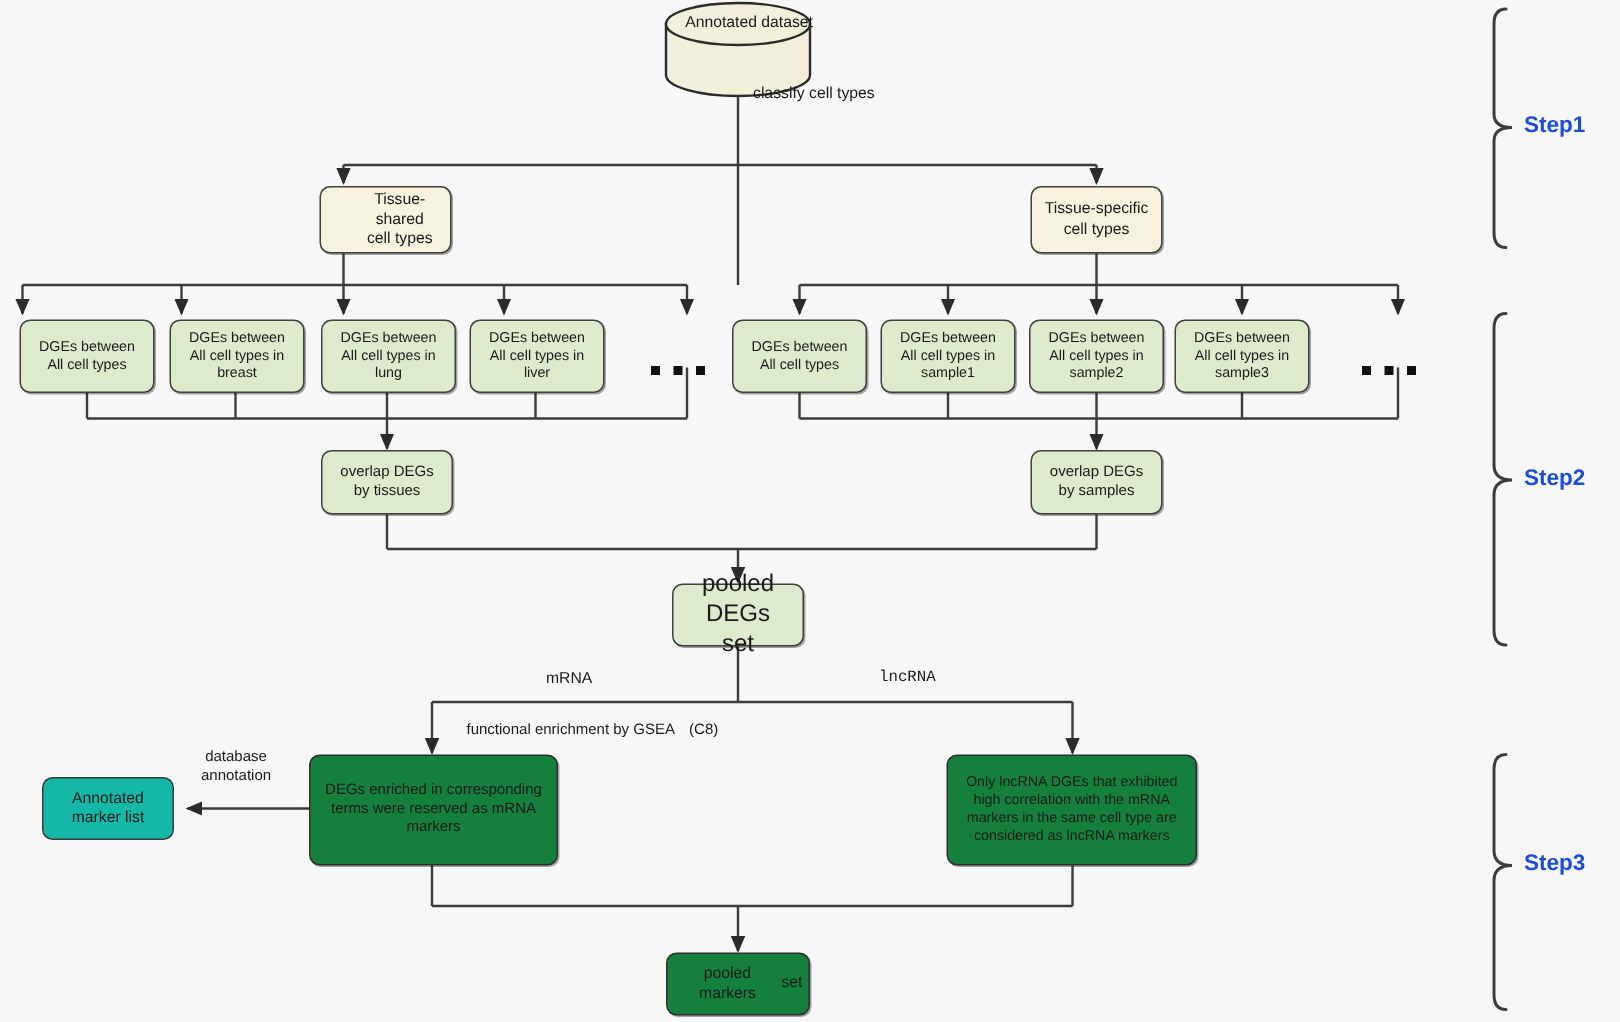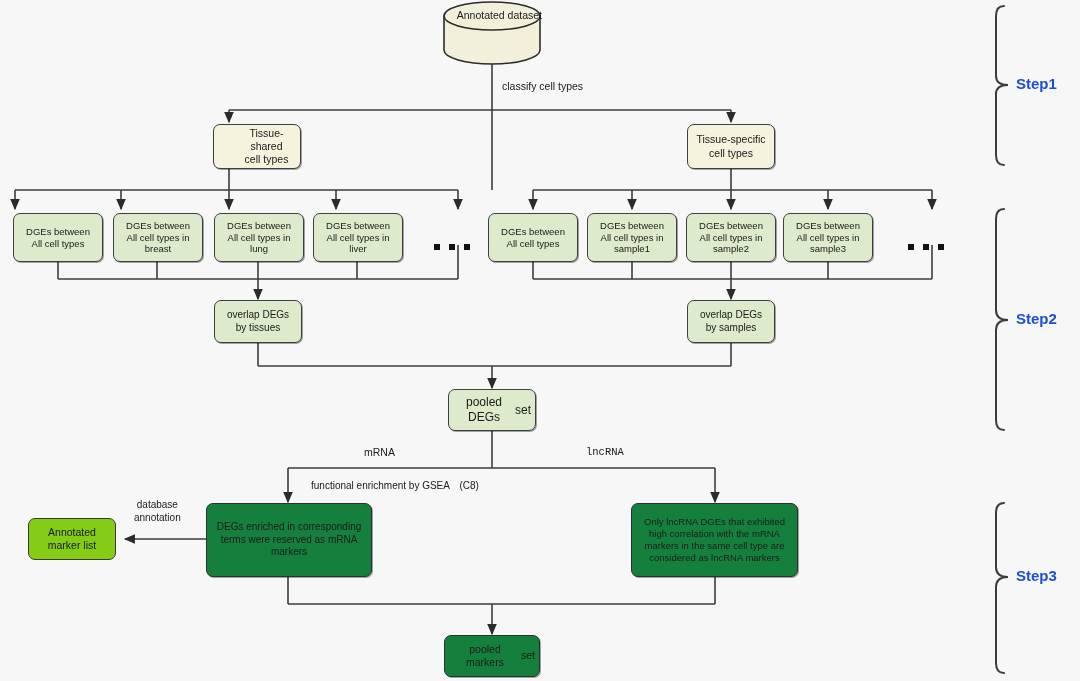--- a/index.html
+++ b/index.html
@@ -43,21 +43,21 @@
     background: #f5f2dd;
     border-color: #3f3f3f;
     box-shadow: 1px 1px 0 rgba(0,0,0,0.35);
   }
   .node-blue {
     background: #15803d;
     border-color: #2f2f2f;
     box-shadow: 1px 1px 0 rgba(0,0,0,0.35);
   }
   .node-white {
-    background: #84cc16;
+    background: #14b8a6;
     border-color: #3a3a3a;
     justify-content: center;
   }
   .edge-label {
     position: absolute;
     color: #1a1a1a;
     white-space: nowrap;
     z-index: 4;
   }
   .step-label {
@@ -184,21 +184,21 @@
   <g stroke="#3c3c3c" stroke-width="2" fill="none" stroke-linecap="round">
     <path d="M1004,209 Q996,209 996,219 L996,310 Q996,320 1008,320 Q996,320 996,330 L996,420 Q996,430 1004,430"></path>
   </g>
   <g stroke="#3c3c3c" stroke-width="2" fill="none" stroke-linecap="round">
     <path d="M1004,503 Q996,503 996,513 L996,567 Q996,577 1008,577 Q996,577 996,587 L996,663 Q996,673 1004,673"></path>
   </g>
 </svg>
 
 <div class="cyl-label" style="left:442px; top:9px; width:100px; font-size:10.5px;">Annotated dataset</div>
 
-<div class="edge-label" style="left:502px; top:80px; font-size:10.5px;">classify cell types</div>
+<div class="edge-label" style="left:502px; top:56px; font-size:10.5px;">classify cell types</div>
 
 <div class="node node-cream" style="left:213px; top:124px; width:88px; height:45px; font-size:10.5px; flex-direction:column;padding-left:23px;">
   <span>Tissue-shared</span>
   <span>cell types</span>
 </div>
 
 <div class="node node-cream" style="left:687px; top:124px; width:88px; height:45px; font-size:10.5px; flex-direction:column;">
   <span>Tissue-specific</span>
   <span>cell types</span>
 </div>
@@ -255,21 +255,21 @@
 
 <div class="node node-green" style="left:214px; top:300px; width:88px; height:43px; font-size:10px; flex-direction:column;">
   <span>overlap DEGs</span>
   <span>by tissues</span>
 </div>
 <div class="node node-green" style="left:687px; top:300px; width:88px; height:43px; font-size:10px; flex-direction:column;">
   <span>overlap DEGs</span>
   <span>by samples</span>
 </div>
 
-<div class="node node-green" style="left:448px; top:389px; width:88px; height:42px; font-size:12px; flex-direction:row;">
+<div class="node node-green" style="left:448px; top:389px; width:88px; height:42px; font-size:16px; flex-direction:column;">
   <span>pooled DEGs</span>
   <span>set</span>
 </div>
 
 <div class="edge-label" style="left:364px; top:446px; font-size:10.5px;">mRNA</div>
 <div class="edge-label" style="left:586px; top:446px; font-size:10.5px;font-family:Liberation Mono, monospace;">lncRNA</div>
 <div class="edge-label" style="left:311px; top:479px; font-size:10px;">functional enrichment by GSEA　(C8)</div>
 
 <div class="node node-blue" style="left:206px; top:503px; width:166px; height:74px; font-size:10px; flex-direction:column;">
   <span>DEGs enriched in corresponding</span>

